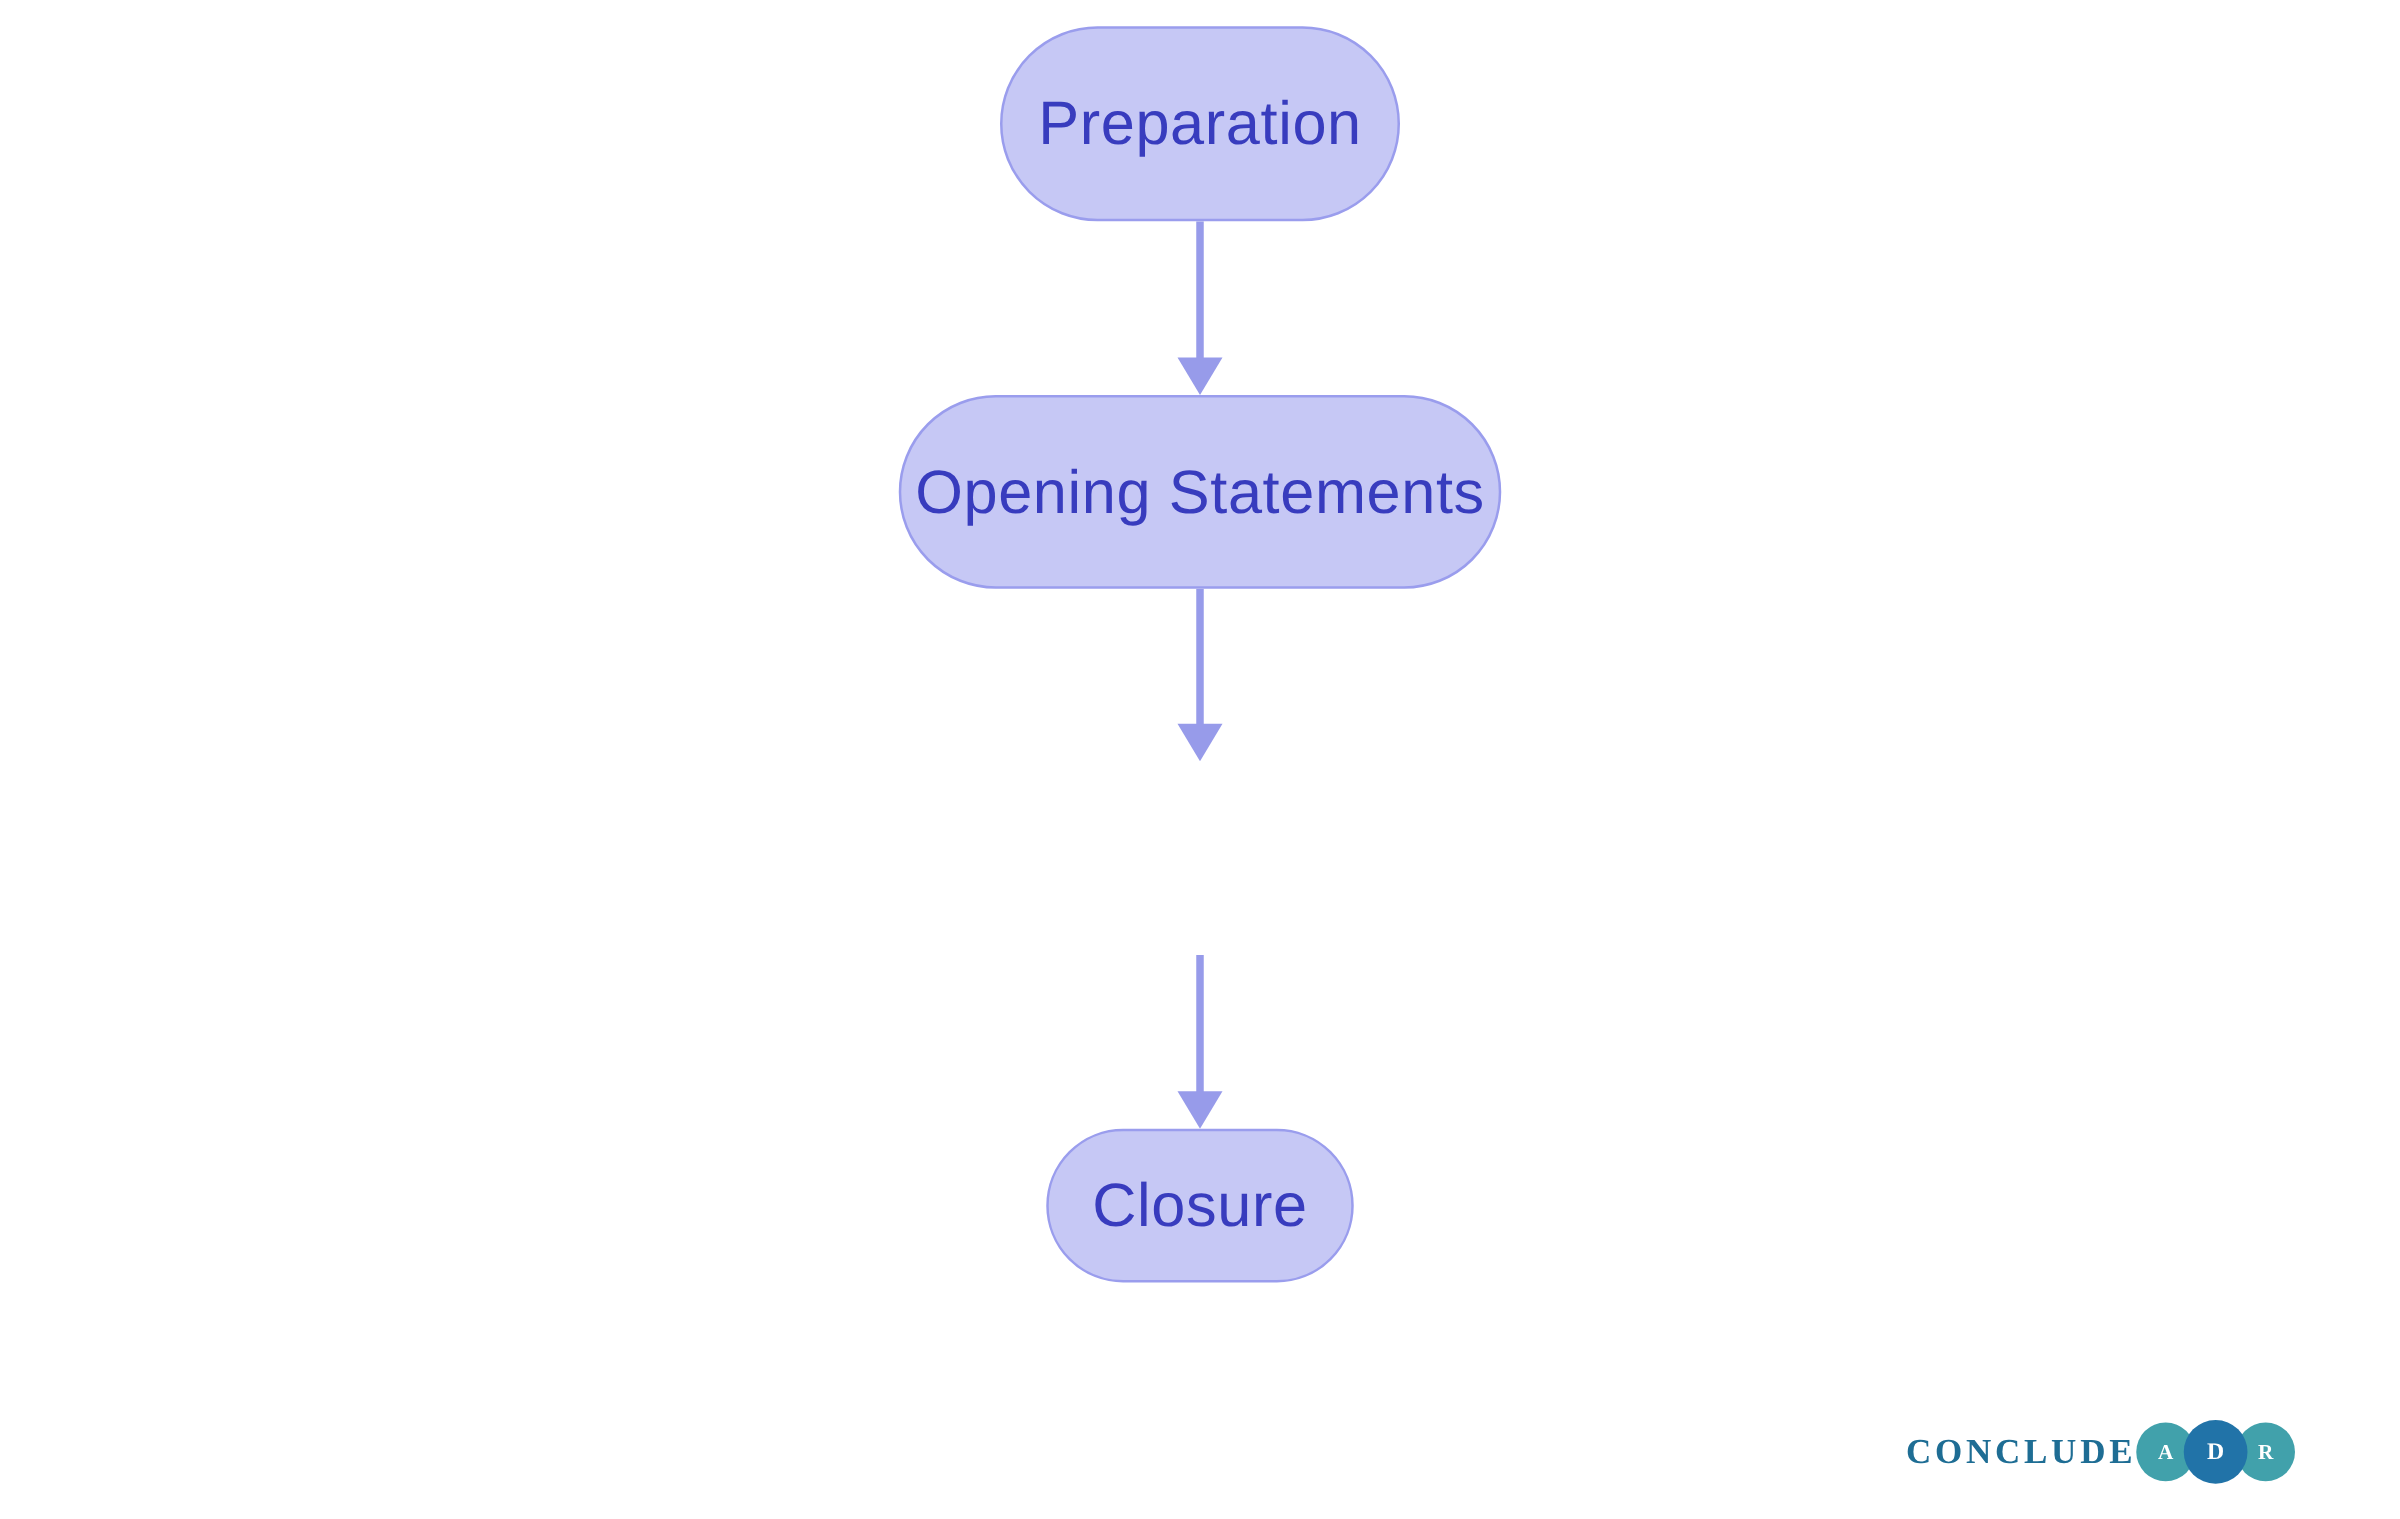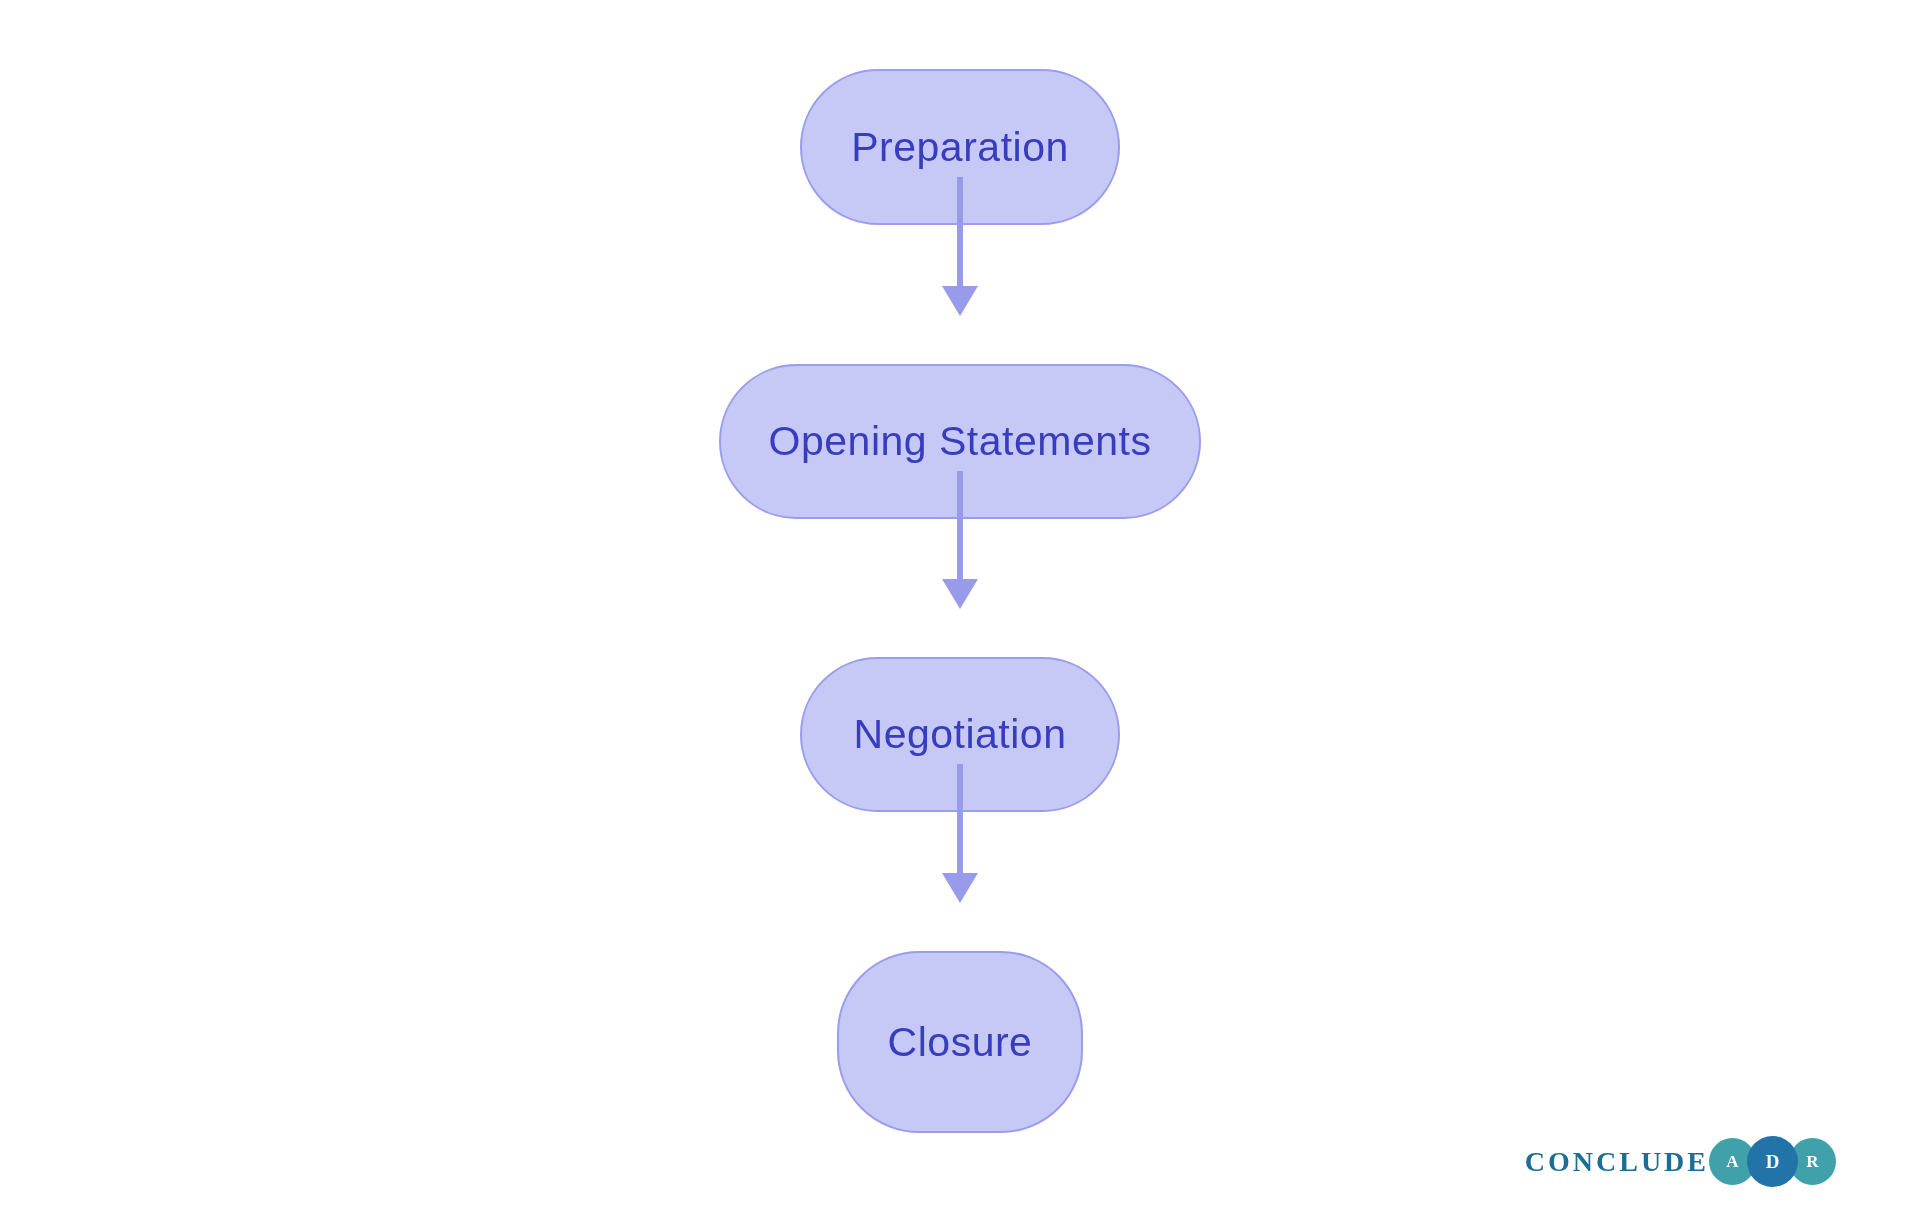--- a/index.html
+++ b/index.html
@@ -15,31 +15,30 @@
 
   
   .node {
     position:absolute;
     display:flex;
     align-items:center;
     justify-content:center;
     background:var(--node_fill);
     border:2.5px solid var(--node_border);
     color:var(--node_text);
-    font-size:41px;
+    font-size:49px;
     letter-spacing:0.5px;
     border-radius:82px;
     box-sizing:border-box;
     text-align:center;
-    margin-top:48px;
   }
   .node-1 { left:800px; top:21px;  width:320px; height:156px; }
   .node-2 { left:719px; top:316px; width:482px; height:155px; }
   .node-3 { left:800px; top:609px; width:320px; height:155px; }
-  .node-4 { left:837px; top:903px; width:246px; height:182px; }
+  .node-4 { left:837px; top:903px; width:246px; height:123px; }
 
   
   .arrow { position:absolute; left:940px; width:40px; color:var(--arrow); }
   .arrow-1 { top:177px; height:139px; }
   .arrow-2 { top:471px; height:138px; }
   .arrow-3 { top:764px; height:139px; }
 
   
   .logo {
     position:absolute;
@@ -91,23 +90,20 @@
 
   <div class="node node-2">
     <span>Opening Statements</span>
   </div>
 
   <svg class="arrow arrow-2" viewBox="0 0 40 138" xmlns="http://www.w3.org/2000/svg">
     <line x1="20" y1="0" x2="20" y2="110" stroke="currentColor" stroke-width="6"></line>
     <polygon points="2,108 38,108 20,138" fill="currentColor"></polygon>
   </svg>
 
-  <div class="node node-3">
-    <span>Negotiation</span>
-  </div>
 
   <svg class="arrow arrow-3" viewBox="0 0 40 139" xmlns="http://www.w3.org/2000/svg">
     <line x1="20" y1="0" x2="20" y2="111" stroke="currentColor" stroke-width="6"></line>
     <polygon points="2,109 38,109 20,139" fill="currentColor"></polygon>
   </svg>
 
   <div class="node node-4">
     <span>Closure</span>
   </div>
 

